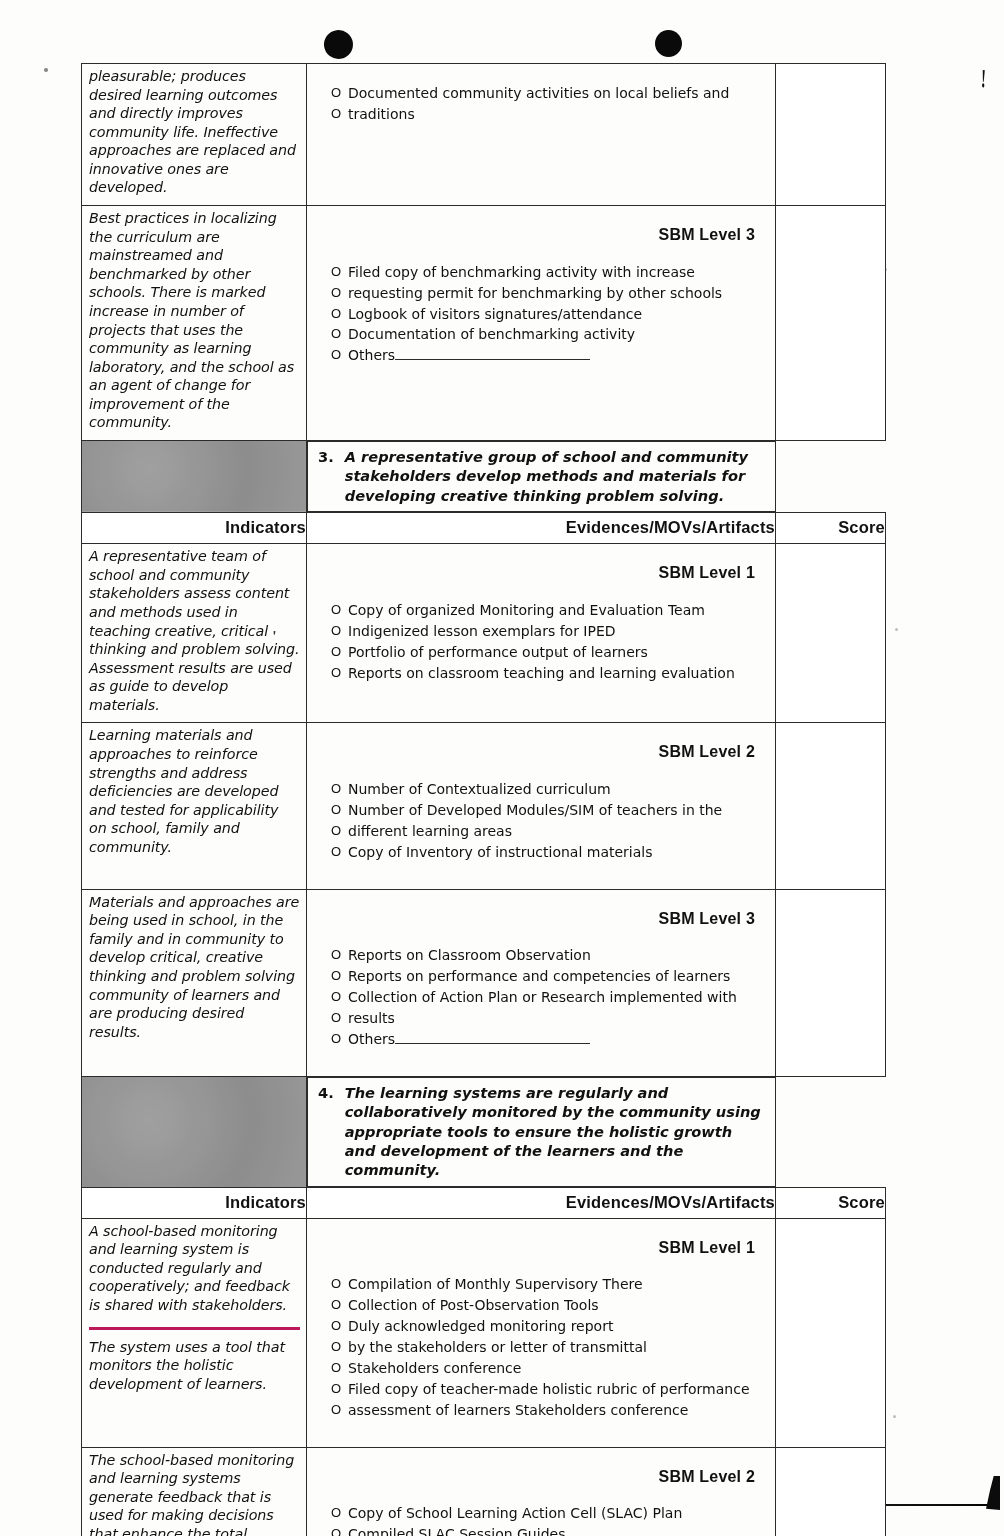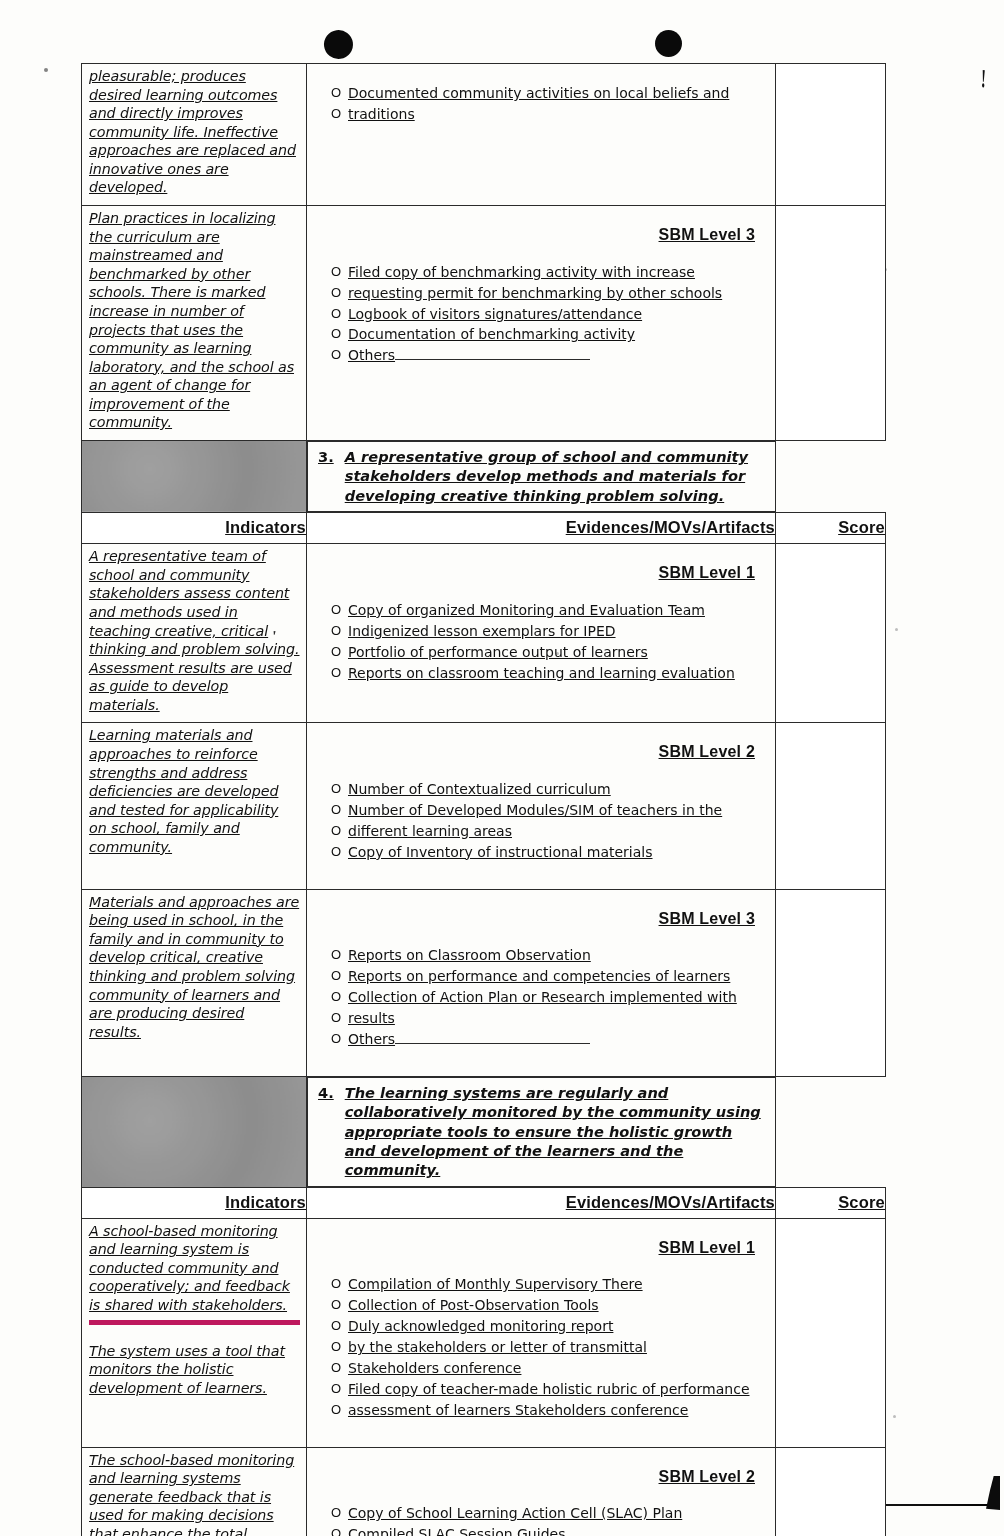--- a/index.html
+++ b/index.html
@@ -61,21 +61,20 @@
   }
   table.form {
     width: 100%;
     border-collapse: collapse;
     table-layout: fixed;
   }
   table.form td, table.form th {
     border: 1px solid #2b2b2b;
     vertical-align: top;
     padding: 0;
-    text-decoration: underline;
   }
   col.c-ind  { width: 225px; }
   col.c-evi  { width: 469px; }
   col.c-sco  { width: 110px; }
 
   
   .hdr {
     text-align: right;
     font-weight: bold;
     font-size: 16.5px;
@@ -89,23 +88,23 @@
   
   .ind {
     font-family: "DejaVu Sans", sans-serif;
     font-style: italic;
     font-size: 14.3px;
     line-height: 1.30;
     padding: 3px 6px 8px 7px !important;
     letter-spacing: -.1px;
   }
   .ind-sub { 
-    border-top: 5px solid #be185d;
-    margin-top: 5px;
-    padding-top: 17px;
+    border-top: 3px solid #be185d;
+    margin-top: 12px;
+    padding-top: 8px;
   }
 
   
   .evi {
     font-family: "DejaVu Sans", sans-serif;
     font-size: 14px;
     line-height: 1.42;
     padding: 4px 8px 10px 8px !important;
   }
   .lvl {
@@ -186,21 +185,21 @@
           <td class="ind"><span>pleasurable; produces desired learning outcomes and directly improves community life. Ineffective approaches are replaced and innovative ones are developed.</span></td>
           <td class="evi">
             <ul class="mov">
               <li class=""><span>Documented community activities on local beliefs and</span></li>
               <li class="cont"><span>traditions</span></li>
             </ul>
           </td>
           <td class="score-cell"></td>
         </tr>
         <tr>
-          <td class="ind"><span>Plan practices in localizing the curriculum are mainstreamed and benchmarked by other schools. There is marked increase in number of projects that uses the community as learning laboratory, and the school as an agent of change for improvement of the community.</span></td>
+          <td class="ind"><span>Best practices in localizing the curriculum are mainstreamed and benchmarked by other schools. There is marked increase in number of projects that uses the community as learning laboratory, and the school as an agent of change for improvement of the community.</span></td>
           <td class="evi">
             <div class="lvl">SBM Level 3</div>
             <ul class="mov">
               <li class=""><span>Filed copy of benchmarking activity with increase</span></li>
               <li class="cont"><span>requesting permit for benchmarking by other schools</span></li>
               <li class=""><span>Logbook of visitors signatures/attendance</span></li>
               <li class=""><span>Documentation of benchmarking activity</span></li>
               <li class=""><span>Others</span><span class="fill-line" style="width:195px"></span></li>
             </ul>
           </td>
@@ -264,21 +263,21 @@
             <span class="sect-num">4.</span>
             <span class="sect-txt">The learning systems are regularly and collaboratively monitored by the community using appropriate tools to ensure the holistic growth and development of the learners and the community.</span>
           </td>
         </tr>
         <tr>
           <td class="hdr hdr-ind">Indicators</td>
           <td class="hdr">Evidences/MOVs/Artifacts</td>
           <td class="hdr">Score</td>
         </tr>
         <tr>
-          <td class="ind"><span>A school-based monitoring and learning system is conducted community and cooperatively; and feedback is shared with stakeholders.</span><div class="ind-sub">The system uses a tool that monitors the holistic development of learners.</div></td>
+          <td class="ind"><span>A school-based monitoring and learning system is conducted regularly and cooperatively; and feedback is shared with stakeholders.</span><div class="ind-sub">The system uses a tool that monitors the holistic development of learners.</div></td>
           <td class="evi">
             <div class="lvl">SBM Level 1</div>
             <ul class="mov">
               <li class=""><span>Compilation of Monthly Supervisory There</span></li>
               <li class=""><span>Collection of Post-Observation Tools</span></li>
               <li class=""><span>Duly acknowledged monitoring report</span></li>
               <li class="cont"><span>by the stakeholders or letter of transmittal</span></li>
               <li class=""><span>Stakeholders conference</span></li>
               <li class=""><span>Filed copy of teacher-made holistic rubric of performance</span></li>
               <li class="cont"><span>assessment of learners Stakeholders conference</span></li>

